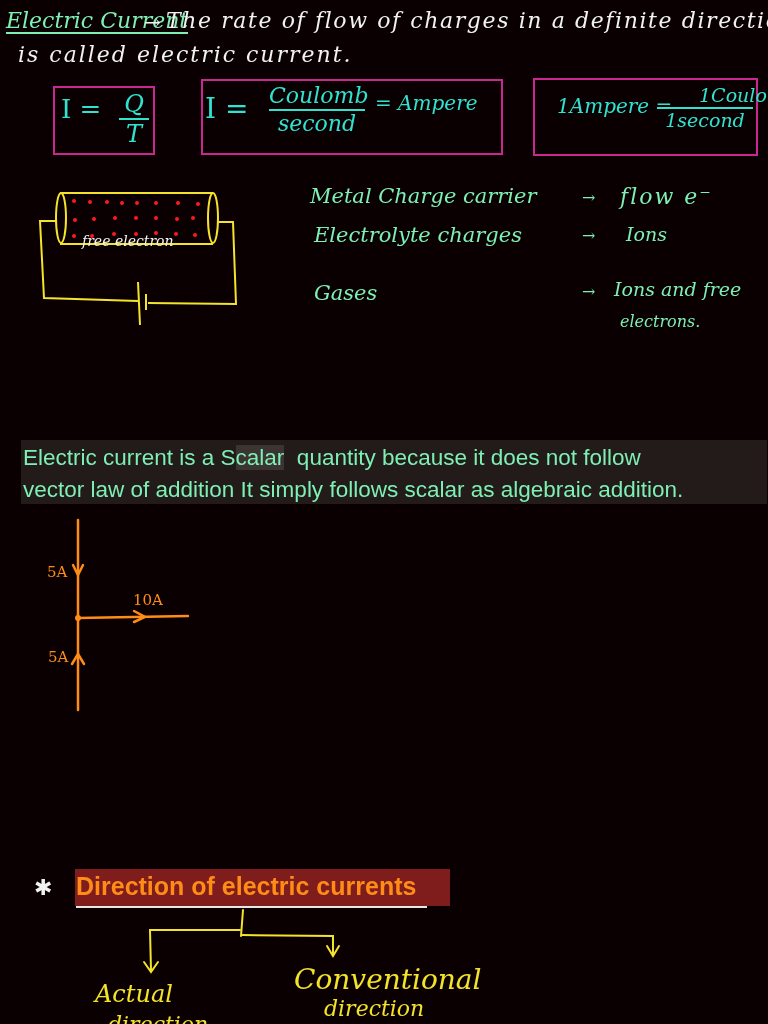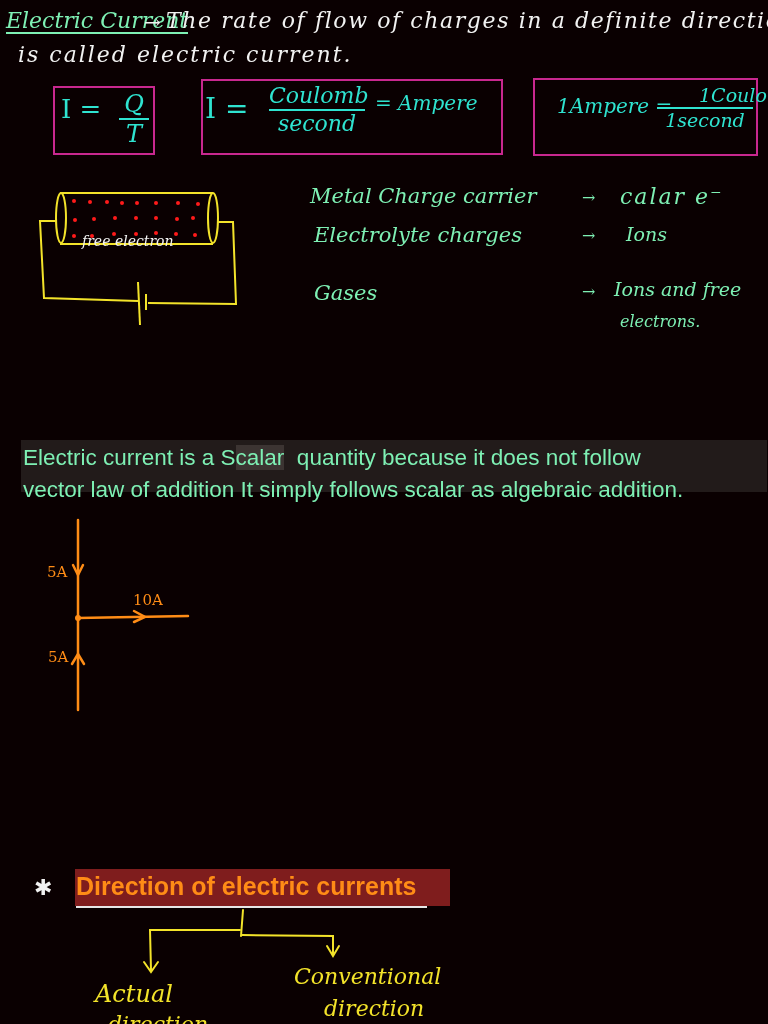--- a/index.html
+++ b/index.html
@@ -100,33 +100,33 @@
       <circle cx="156" cy="233" r="2"></circle>
       <circle cx="176" cy="234" r="2"></circle>
     <circle cx="195" cy="235" r="2"></circle>
   </g>
 </svg>
 <span class="hw white" style="left:82px; top:218px; font-size:14px;margin-top:16px;">free electron</span>
 
 <div>
   <span class="hw green" style="left:310px; top:186px; font-size:21px;">Metal Charge carrier</span>
   <span class="hw green" style="left:582px; top:190px; font-size:16px;">→</span>
-  <span class="hw green" style="left:620px; top:186px; font-size:22px; letter-spacing:2px;">calar e⁻</span>
+  <span class="hw green" style="left:620px; top:186px; font-size:22px; letter-spacing:2px;">flow e⁻</span>
 
   <span class="hw green" style="left:314px; top:225px; font-size:21px;">Electrolyte charges</span>
   <span class="hw green" style="left:582px; top:228px; font-size:16px;">→</span>
   <span class="hw green" style="left:626px; top:225px; font-size:19px;text-align:right;">Ions</span>
 
   <span class="hw green" style="left:314px; top:283px; font-size:21px;">Gases</span>
   <span class="hw green" style="left:582px; top:284px; font-size:16px;">→</span>
   <span class="hw green" style="left:614px; top:280px; font-size:19px;">Ions and free</span>
   <span class="hw green" style="left:620px; top:314px; font-size:16px;">electrons.</span>
 </div>
 
-<div class="typed" style="left:21px; top:440px; width:746px; height:52px;">
+<div class="typed" style="left:21px; top:440px; width:746px; height:64px;">
   <span>Electric current is a S</span><span class="hl">calar</span><span style="white-space:pre;">  quantity because it does not follow</span><br>
   <span>vector law of addition It simply follows scalar as algebraic addition.</span>
 </div>
 
 <svg width="768" height="1024" style="pointer-events:none;">
   <g stroke="#ff8c16" stroke-width="2.5" fill="none" stroke-linecap="round">
     <line x1="78" y1="520" x2="78" y2="710"></line>
     <line x1="78" y1="618" x2="188" y2="616"></line>
 
     <polyline points="73,565 78,575 83,565"></polyline>
@@ -151,14 +151,14 @@
   <g stroke="#f3e32a" stroke-width="2" fill="none" stroke-linecap="round">
     <line x1="243" y1="910" x2="241" y2="936"></line>
     <polyline points="240,930 150,930 151,970"></polyline>
     <polyline points="242,935 333,936 333,954"></polyline>
     <polyline points="144,962 151,972 158,962"></polyline>
     <polyline points="327,946 333,956 339,946"></polyline>
   </g>
 </svg>
 <span class="hw yellow" style="left:95px; top:982px; font-size:24px;">Actual</span>
 <span class="hw yellow" style="left:108px; top:1014px; font-size:22px;">direction</span>
-<span class="hw yellow" style="left:294px; top:966px; font-size:22px;text-align:center;">Conventional</span>
+<span class="hw yellow" style="left:294px; top:966px; font-size:28px;text-align:center;">Conventional</span>
 <span class="hw yellow" style="left:324px; top:998px; font-size:22px;">direction</span>
 
 </body></html>

